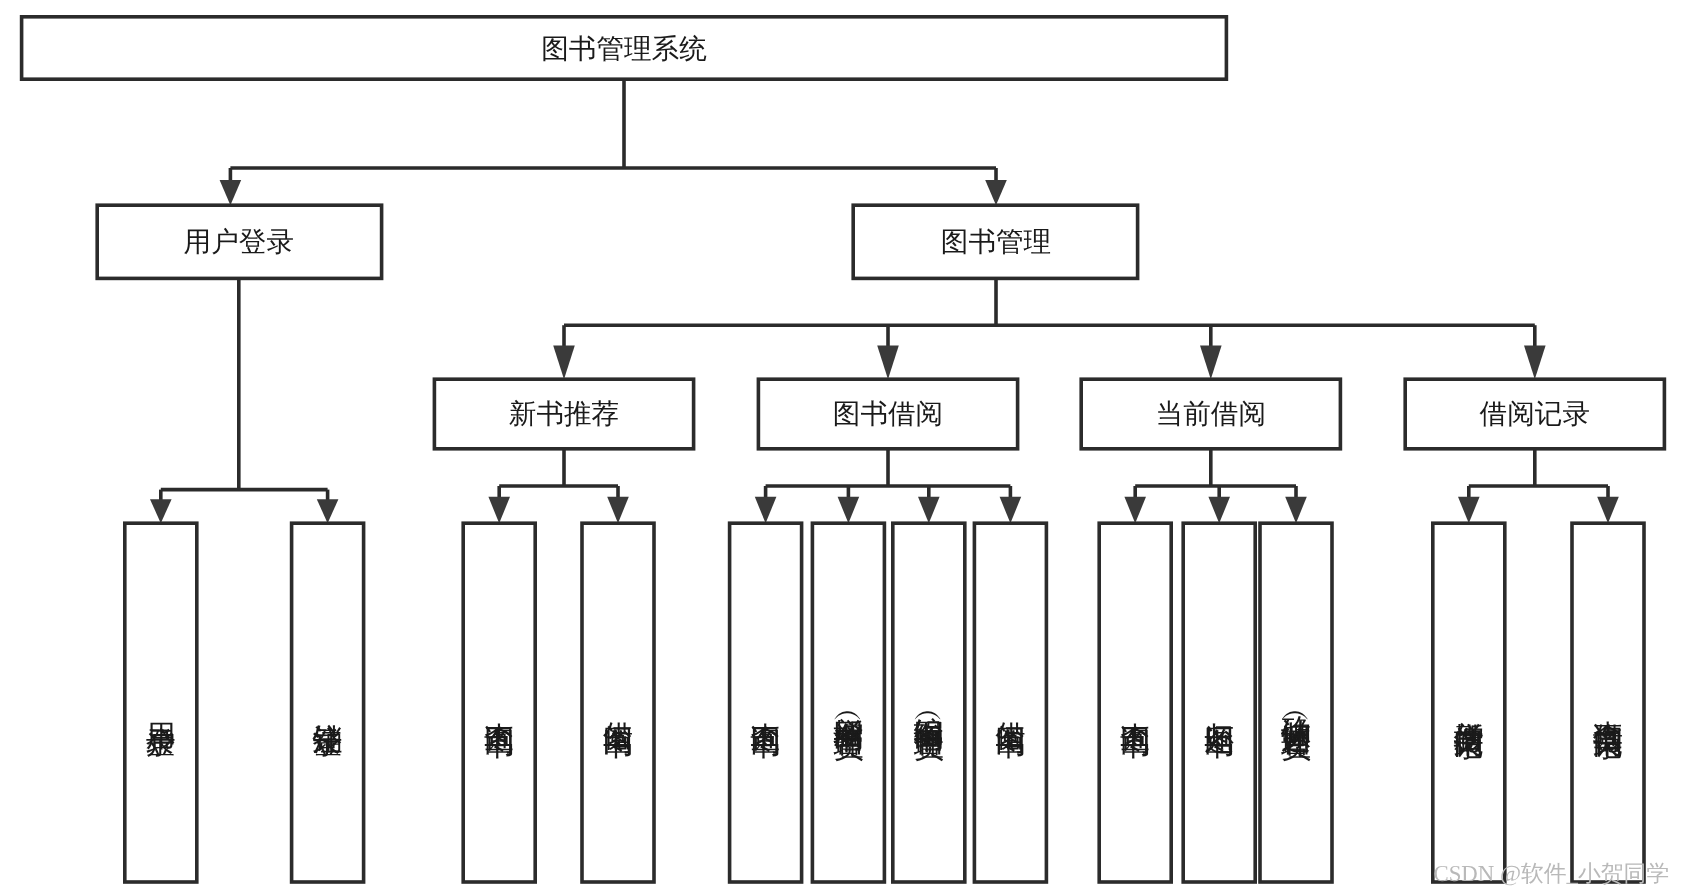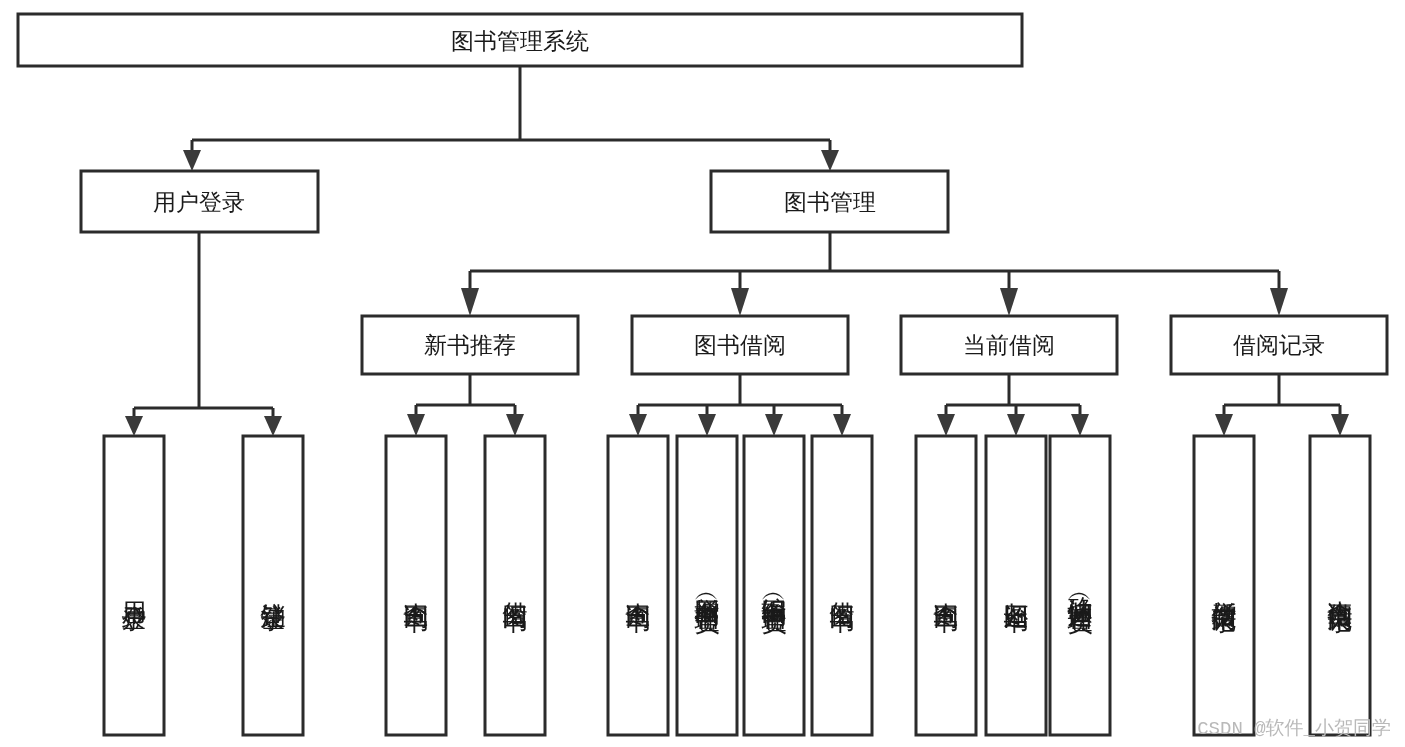--- a/index.html
+++ b/index.html
@@ -61,21 +61,21 @@
     white-space: nowrap;
     display: flex;
     align-items: center;
     justify-content: center;
     pointer-events: none;
   }
   .watermark {
     position: absolute;
     right: 14px;
     bottom: 6px;
-    font-family: Liberation Mono, monospace;
+    font-family: Liberation Serif, serif;
     font-size: 19px;
     color: #b9b9b9;
     white-space: nowrap;
   }
 </style>
 </head>
 <body>
 
 <div id="diagram-root">
 

